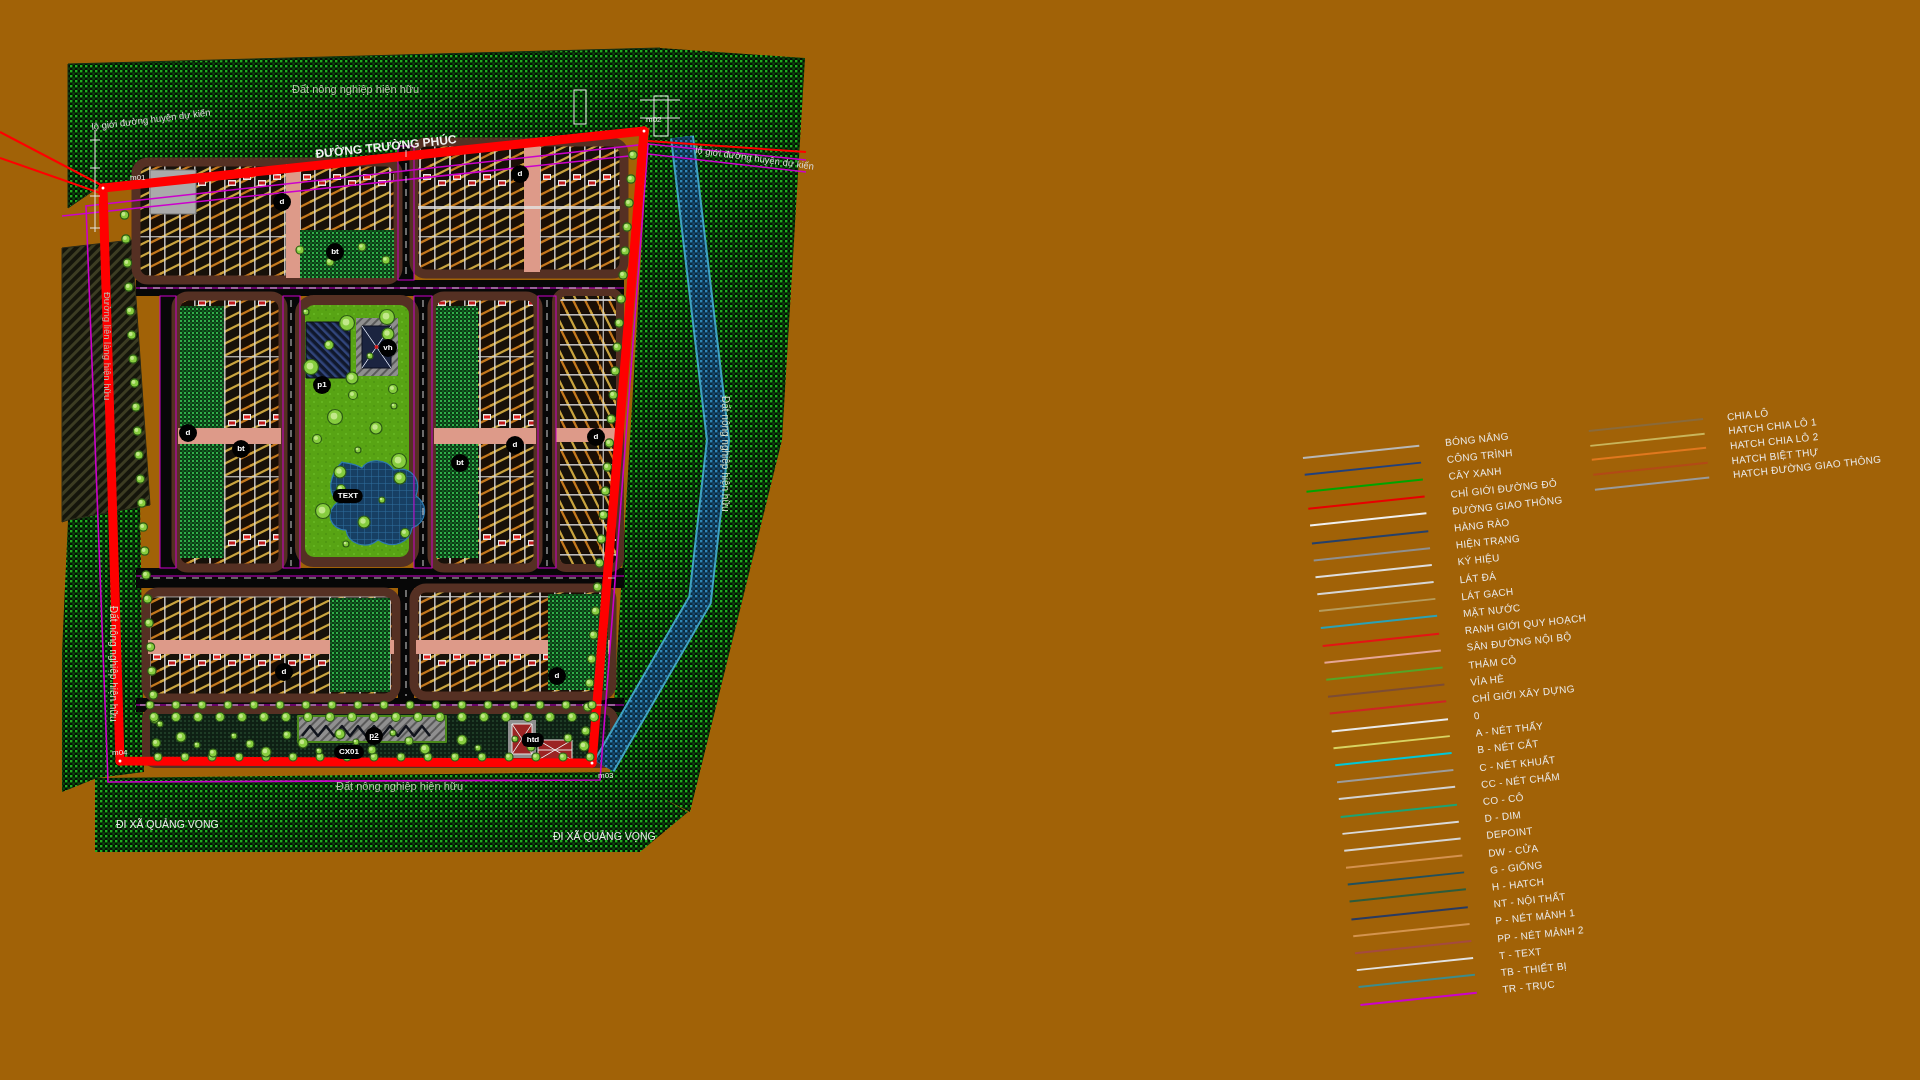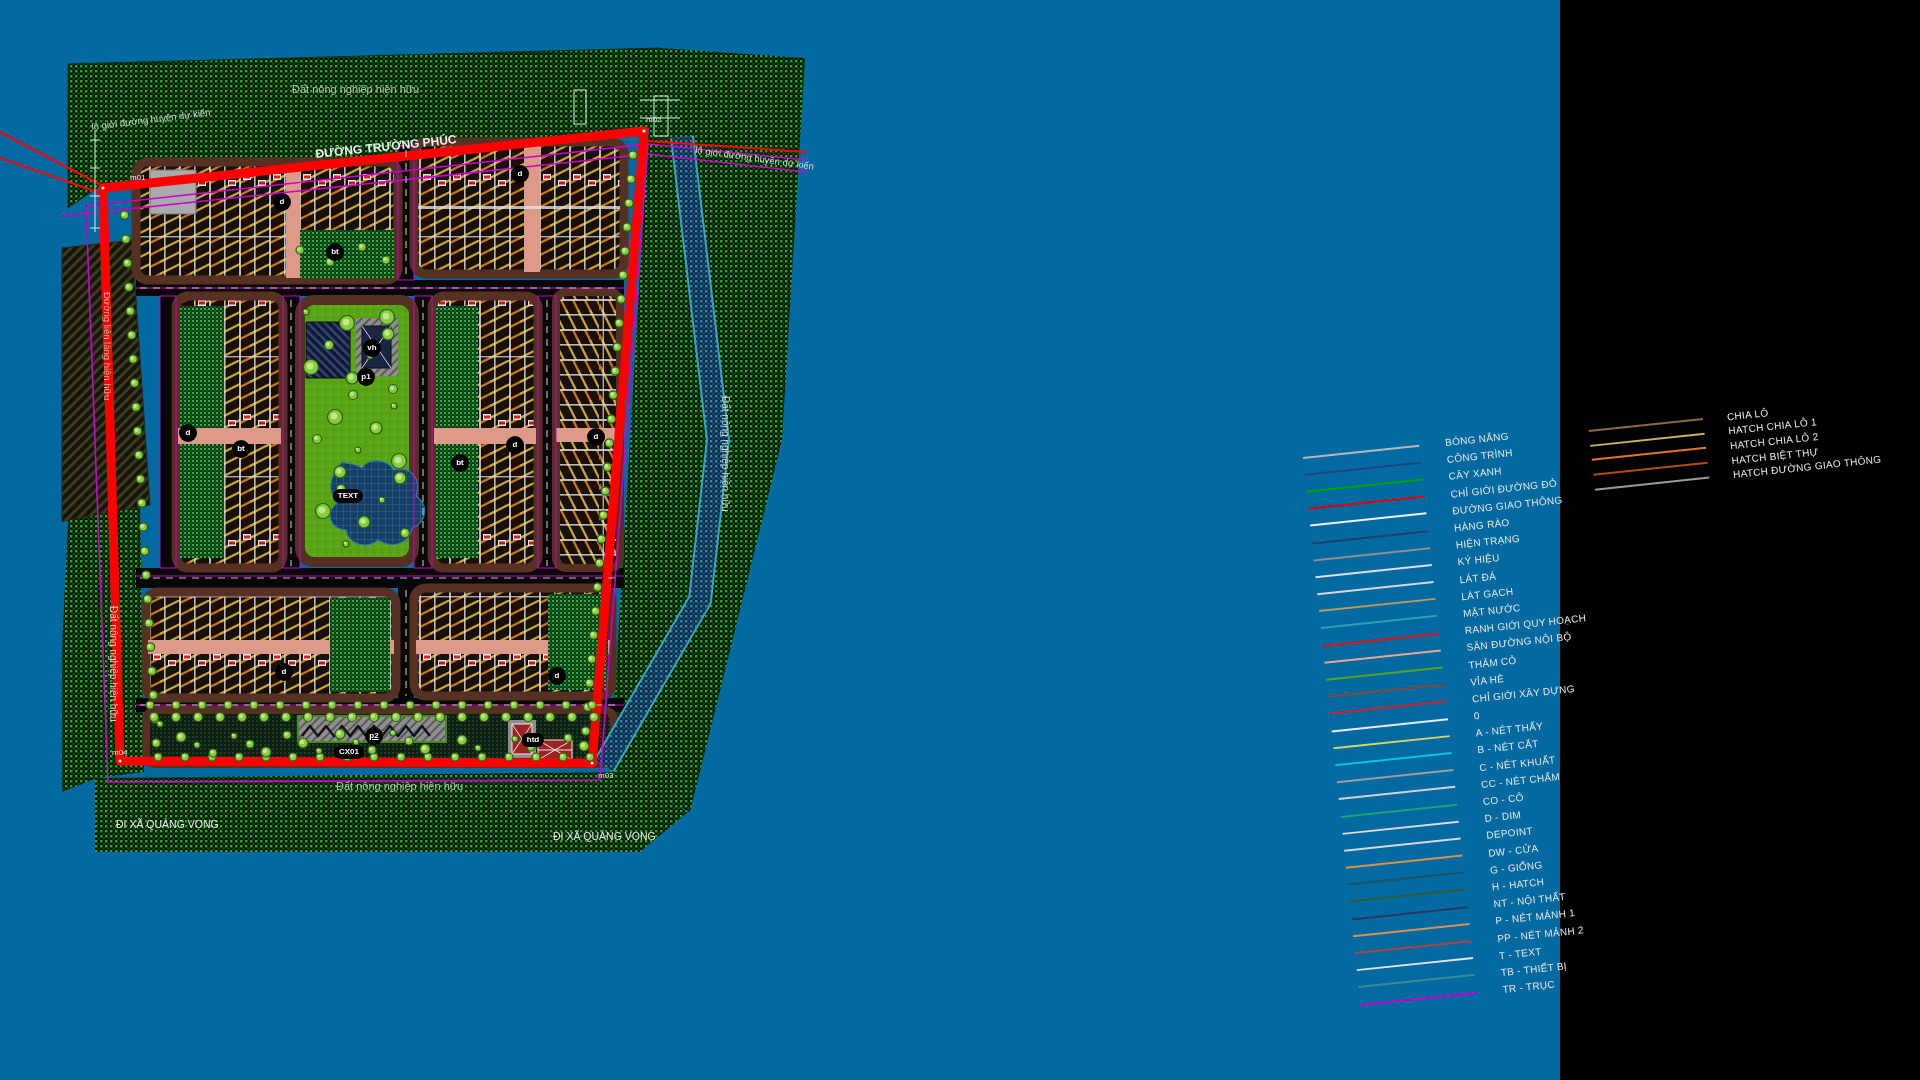--- a/index.html
+++ b/index.html
@@ -1,17 +1,17 @@
 <!DOCTYPE html>
 <html><head>
 <meta charset="utf-8">
 <style>
   html,body{margin:0;padding:0;background:#000;width:1920px;height:1080px;overflow:hidden;
     font-family:"Liberation Sans",sans-serif;}
-  #stage{position:relative;width:1560px;height:1080px;background:#0369a1;}
+  #stage{position:relative;width:1920px;height:1080px;background:#a16207;}
   #plan-svg{position:absolute;left:0;top:0;}
   
   .legend{position:absolute;transform:rotate(-6deg);transform-origin:0 0;}
   #legend-main{left:1302px;top:449px;}
   #legend-hatch{left:1588px;top:424px;}
   .lg-row{display:flex;align-items:center;}
   #legend-main .lg-row{height:17.2px;}
   #legend-hatch .lg-row{height:14.6px;}
   .lg-line{height:2px;flex:none;}
   #legend-main .lg-line{width:117px;margin-right:26px;}
@@ -554,22 +554,22 @@
       <div class="chip" style="left: 282px; top: 202px;">d</div>
       <div class="chip" style="left: 520px; top: 174px;">d</div>
       <div class="chip" style="left: 188px; top: 433px;">d</div>
       <div class="chip" style="left: 515px; top: 445px;">d</div>
       <div class="chip" style="left: 596px; top: 437px;">d</div>
       <div class="chip" style="left: 284px; top: 672px;">d</div>
       <div class="chip" style="left: 557px; top: 676px;">d</div>
       <div class="chip" style="left: 335px; top: 252px;">bt</div>
       <div class="chip" style="left: 241px; top: 449px;">bt</div>
       <div class="chip" style="left: 460px; top: 463px;">bt</div>
-      <div class="chip" style="left: 372px; top: 348px;">vh</div>
-      <div class="chip" style="left: 322px; top: 377px; margin-left: 44px;">p1</div>
+      <div class="chip" style="left: 388px; top: 348px;">vh</div>
+      <div class="chip" style="left: 322px; top: 385px;">p1</div>
       <div class="chip" style="left: 374px; top: 736px; text-decoration: underline;">p2</div>
       <div class="chip pill" style="left: 348px; top: 496px;">TEXT</div>
       <div class="chip pill" style="left: 349px; top: 752px;">CX01</div>
       <div class="chip pill" style="left: 533px; top: 740px; border-radius: 6px;">htd</div>
     </div>
 
 <div id="legend-hatch" class="legend">
       <div class="lg-row">
         <span class="lg-line" style="background: rgb(138, 106, 58);"></span>
         <span class="lg-label">CHIA LÔ</span>

